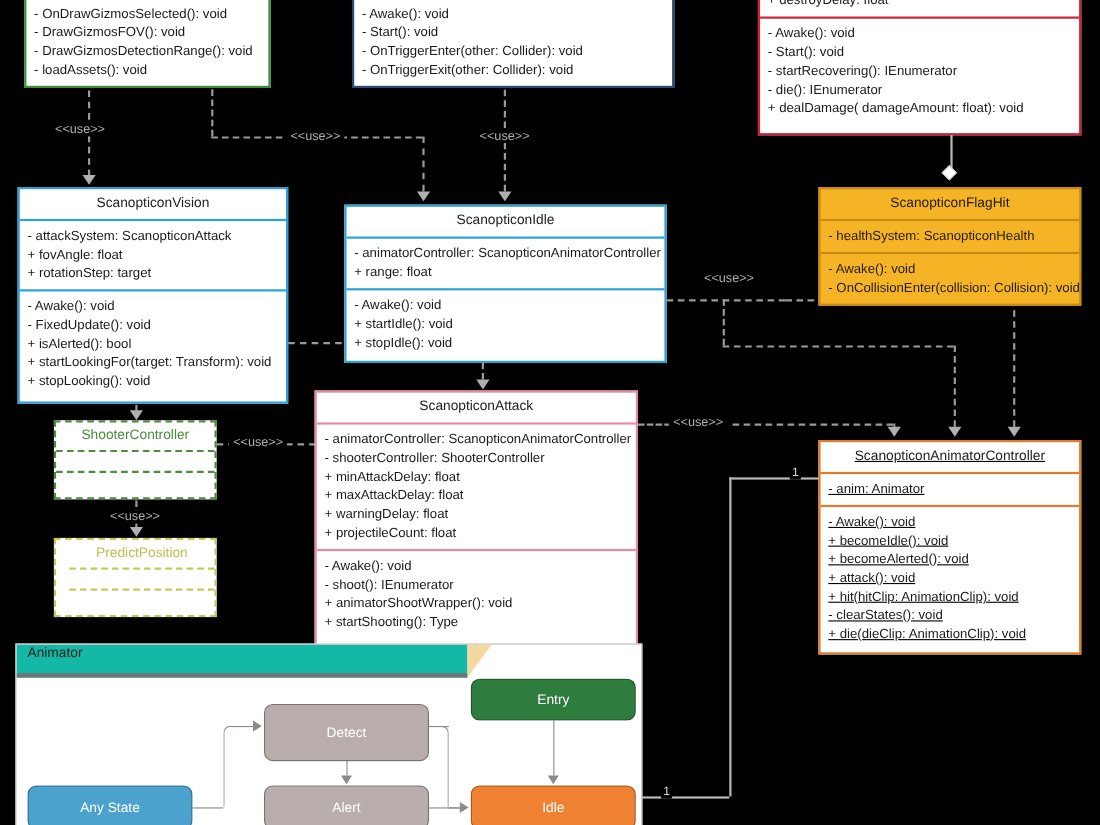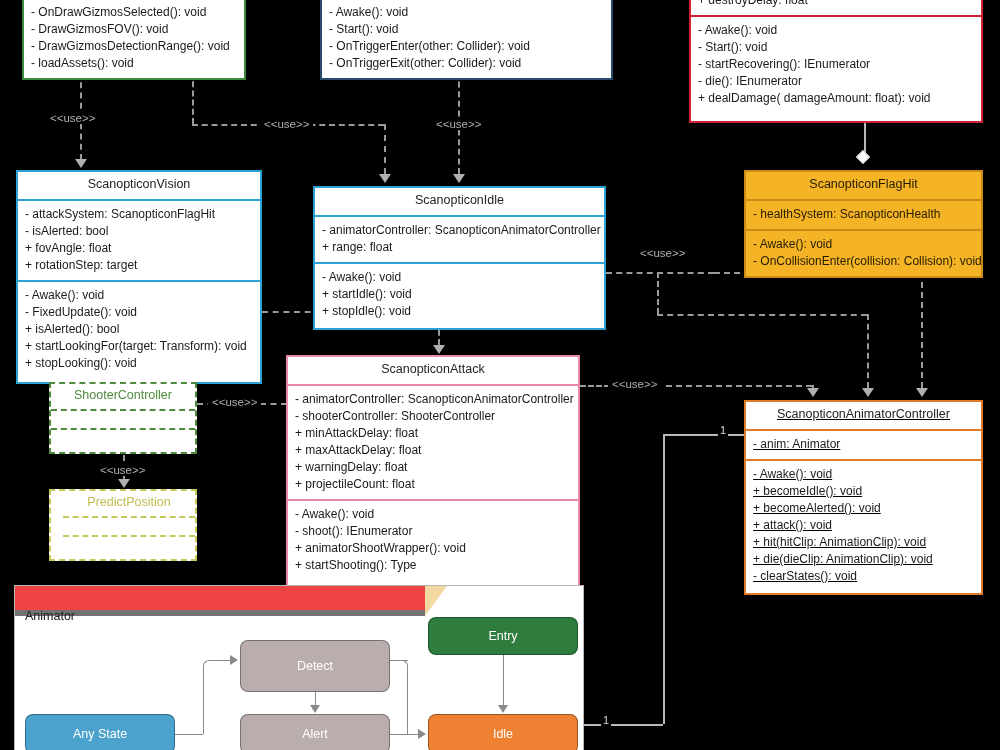--- a/index.html
+++ b/index.html
@@ -100,24 +100,24 @@
   #animator {
     position:absolute; left:14px; top:585px;
     width:570px; height:175px;
     background:#ffffff;
     border:1px solid #b9b9b9;
     z-index:6; overflow:hidden;
   }
   #animator .tab {
     position:absolute; left:0; top:0;
     width:410px; height:30px;
-    background:#ef4444;
-    border-bottom:6px solid #737373;
+    background:#14b8a6;
+    border-bottom:4px solid #737373;
     color:#222; font-size:12.5px;
-    padding:23px 0 0 10px;
+    padding:0 0 0 10px;
   }
   #animator .tab:after {
     content:""; position:absolute; right:-22px; top:0;
     width:0; height:0;
     border-left:22px solid #f3d9a0;
     border-bottom:30px solid transparent;
   }
   .state {
     position:absolute; border-radius:8px;
     display:flex; align-items:center; justify-content:center;
@@ -185,22 +185,21 @@
       <div class="row">- startRecovering(): IEnumerator</div>
       <div class="row">- die(): IEnumerator</div>
       <div class="row">+ dealDamage( damageAmount: float): void</div>
     </div>
   </div>
 
   <div class="uml c-cyan" style="left:16px; top:170px; width:246px;">
     <div class="title">ScanopticonVision</div>
     <div class="sep"></div>
     <div class="compartment">
-      <div class="row">- attackSystem: ScanopticonFlagHit</div>
-      <div class="row">- isAlerted: bool</div>
+      <div class="row">- attackSystem: ScanopticonAttack</div>
       <div class="row">+ fovAngle: float</div>
       <div class="row">+ rotationStep: target</div>
     </div>
     <div class="sep"></div>
     <div class="compartment" style="padding-bottom:10px;">
       <div class="row">- Awake(): void</div>
       <div class="row">- FixedUpdate(): void</div>
       <div class="row">+ isAlerted(): bool</div>
       <div class="row">+ startLookingFor(target: Transform): void</div>
       <div class="row">+ stopLooking(): void</div>
@@ -261,22 +260,22 @@
     <div class="compartment">
       <div class="row">-  anim: Animator</div>
     </div>
     <div class="sep"></div>
     <div class="compartment" style="padding-bottom:8px;">
       <div class="row">-  Awake(): void</div>
       <div class="row">+ becomeIdle(): void</div>
       <div class="row">+ becomeAlerted(): void</div>
       <div class="row">+ attack(): void</div>
       <div class="row">+ hit(hitClip: AnimationClip): void</div>
+      <div class="row">- clearStates(): void</div>
       <div class="row">+ die(dieClip: AnimationClip): void</div>
-      <div class="row">- clearStates(): void</div>
     </div>
   </div>
 
   <div class="uml c-dashgreen" style="left:49px; top:382px; width:148px; height:72px;">
     <div class="title" style="padding:5px 4px 6px;">ShooterController</div>
     <div class="sep"></div>
     <div class="compartment" style="height:18px;"></div>
     <div class="sep"></div>
     <div class="compartment" style="height:22px;"></div>
   </div>

